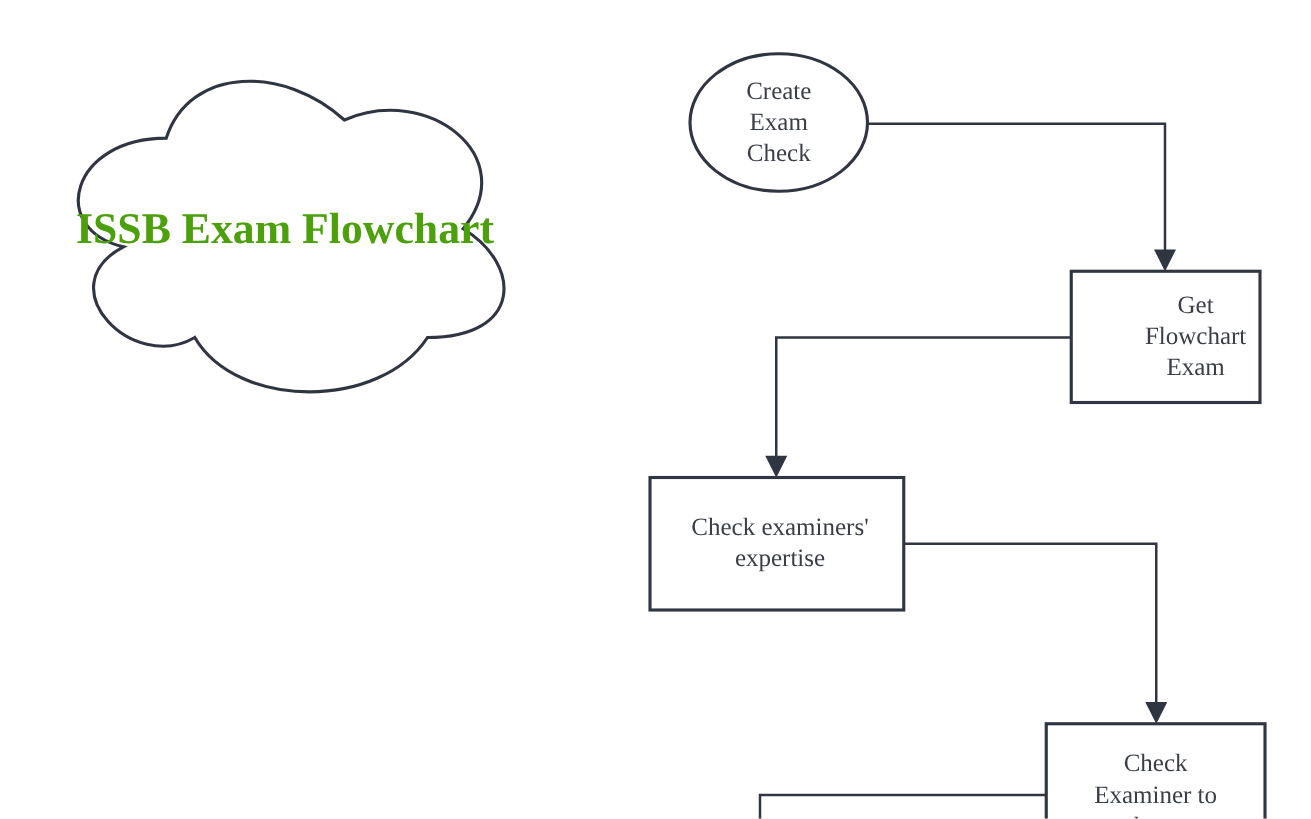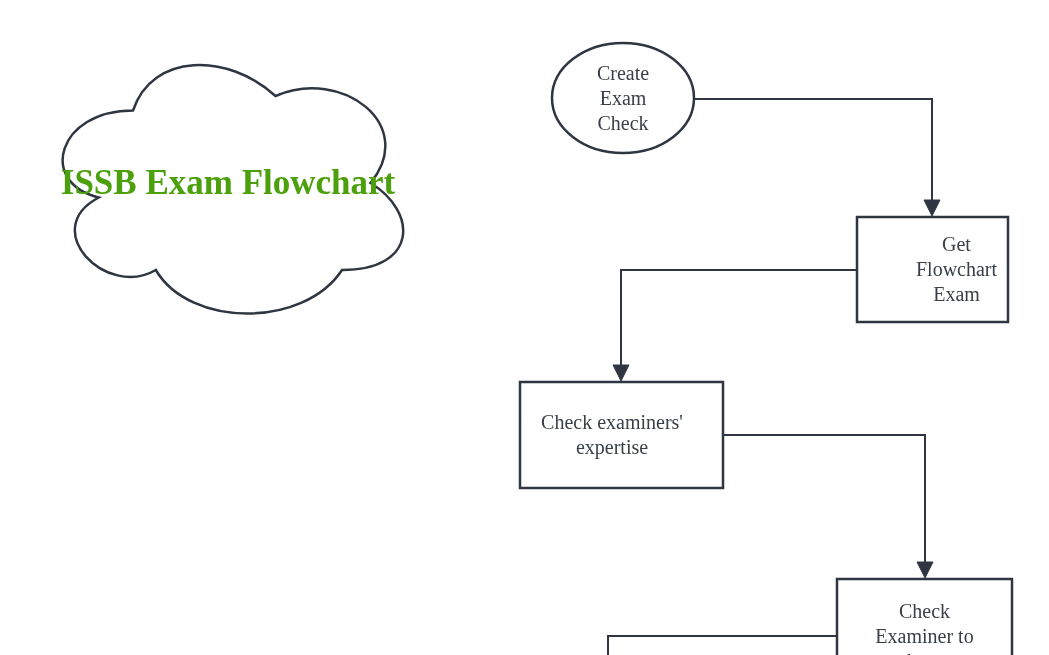--- a/index.html
+++ b/index.html
@@ -112,21 +112,21 @@
     <span class="ln">Exam</span>
     <span class="ln">Check</span>
   </div>
 
   <div class="label" style="left:857px; top:217px; width:151px; height:105px;padding-left:24px;">
     <span class="ln">Get</span>
     <span class="ln">Flowchart</span>
     <span class="ln">Exam</span>
   </div>
 
-  <div class="label" style="left:508px; top:382px; width:208px; height:106px;">
+  <div class="label" style="left:520px; top:382px; width:208px; height:106px;">
     <span class="ln">Check examiners'</span>
     <span class="ln">expertise</span>
   </div>
 
   <div class="label" style="left:837px; top:579px; width:175px; height:115px;">
     <span class="ln">Check</span>
     <span class="ln">Examiner to</span>
     <span class="ln">each group</span>
   </div>
 

